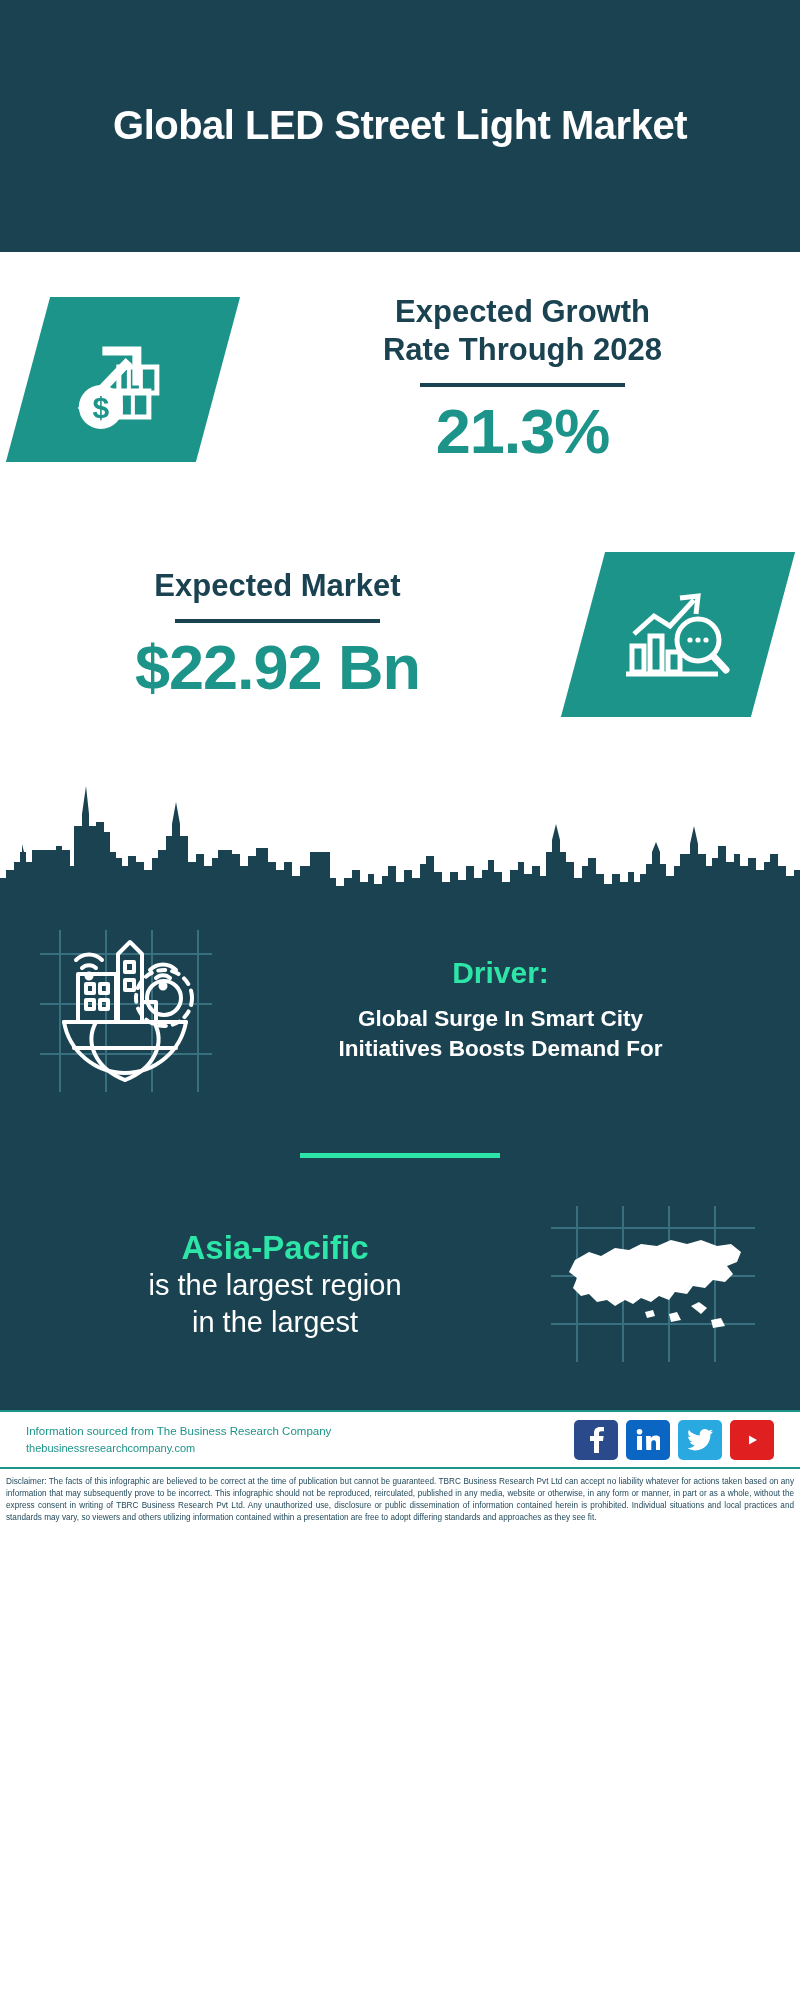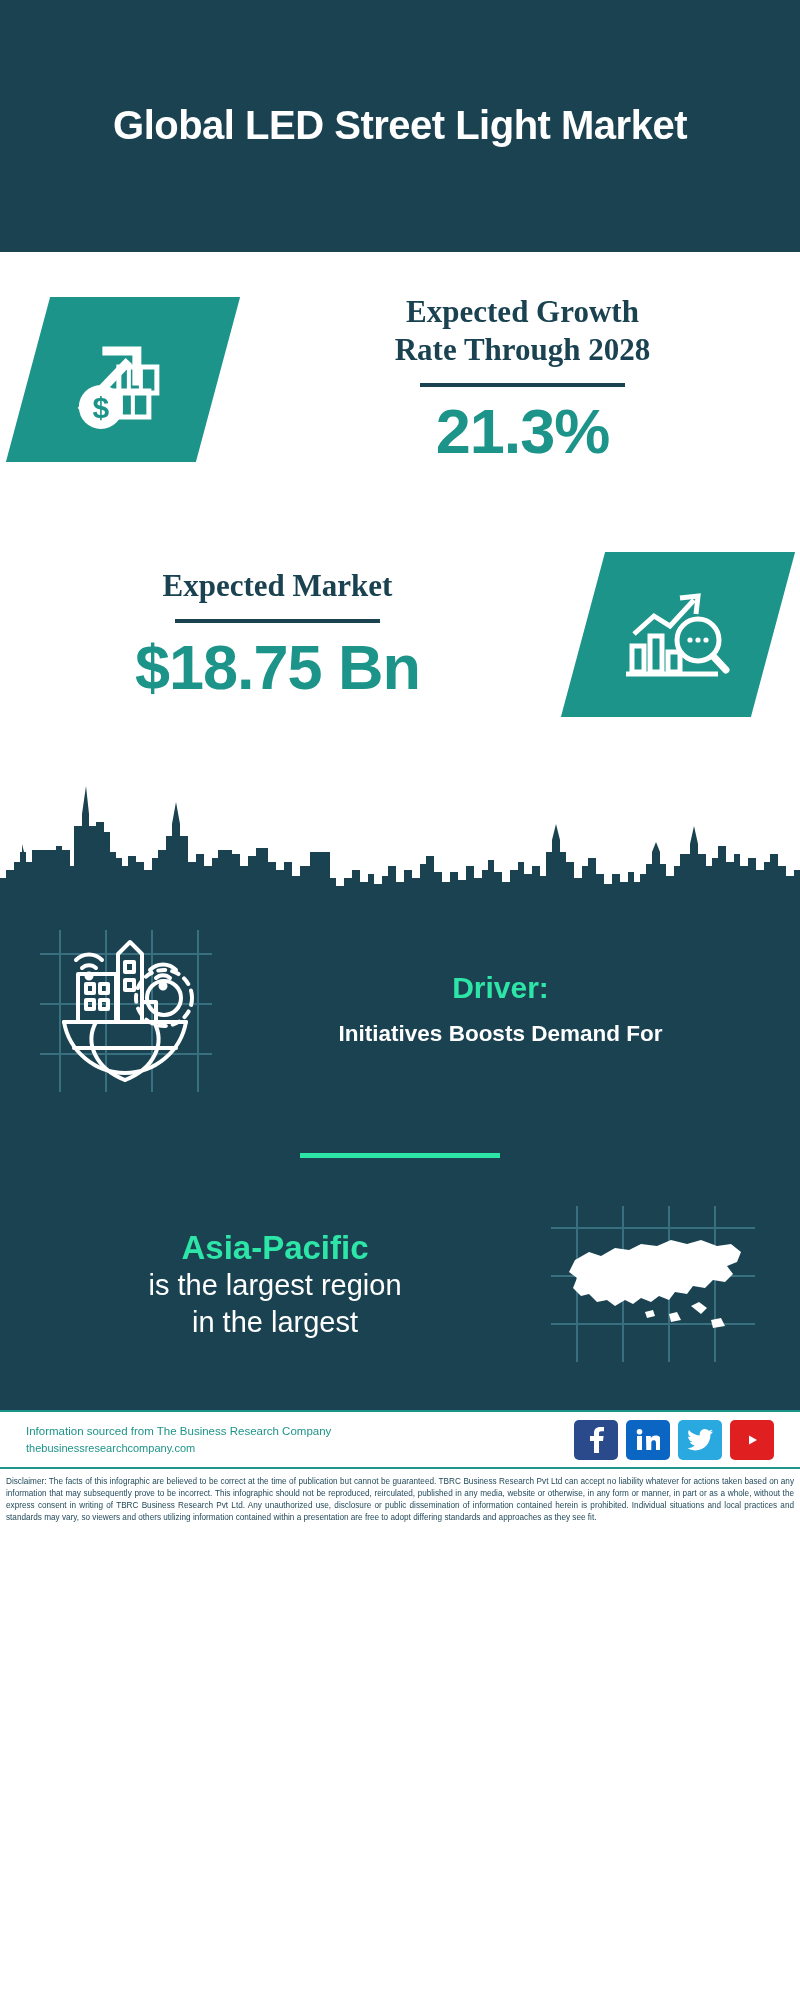--- a/index.html
+++ b/index.html
@@ -47,21 +47,21 @@
     background:#1d9489;
     transform: skewX(-15deg);
     display:flex; align-items:center; justify-content:center;
     position:relative;
   }
   .para > svg { transform: skewX(15deg); }
 
   .stat-text { flex:1; text-align:center; padding:0 14px; }
   .stat-label {
     color:#1a4251;
-    font-size:31px; font-weight:bold; line-height:1.22;font-family:Liberation Serif, serif;
+    font-size:31px; font-weight:bold; line-height:1.22;
   }
   .stat-rule {
     width:205px; height:4px; background:#1a4251;
     margin:14px auto 10px auto;
   }
   .stat-value {
     color:#1d9489;
     font-size:63px; font-weight:bold; line-height:1.1;
     letter-spacing:-1px;
   }
@@ -199,21 +199,21 @@
           <circle cx="88" cy="58" r="2.6" fill="#fff"></circle>
           <line x1="95" y1="74" x2="108" y2="88" stroke="#fff" stroke-width="7" stroke-linecap="round"></line>
         </svg>
       </div>
     </div>
     <div class="stat-text">
       <div class="stat-label">
         <div>Expected Market</div>
       </div>
       <div class="stat-rule"></div>
-      <div class="stat-value">$18.75 Bn</div>
+      <div class="stat-value">$22.92 Bn</div>
     </div>
   </div>
 
   <svg class="skyline" viewBox="0 0 800 140" preserveAspectRatio="none">
     <path fill="#1a4251" d="M0 140 L0 112 L6 112 L6 104 L14 104 L14 96 L20 96 L20 86 L22 86 L22 78 L24 86 L26 86 L26 96 L32 96 L32 84 L56 84 L56 80 L62 80 L62 84 L70 84 L70 100 L74 100 L74 60 L82 60 L82 48 L86 20 L89 48 L89 60 L96 60 L96 56 L104 56 L104 66 L110 66 L110 86 L116 86 L116 92 L122 92 L122 100 L128 100 L128 90 L136 90 L136 96 L144 96 L144 104 L152 104 L152 92 L158 92 L158 84 L166 84 L166 70 L172 70 L172 58 L176 36 L180 58 L180 70 L188 70 L188 96 L196 96 L196 88 L204 88 L204 100 L212 100 L212 92 L218 92 L218 84 L232 84 L232 88 L240 88 L240 100 L248 100 L248 90 L256 90 L256 82 L268 82 L268 96 L276 96 L276 104 L284 104 L284 96 L292 96 L292 110 L300 110 L300 100 L310 100 L310 86 L330 86 L330 112 L336 112 L336 120 L344 120 L344 112 L352 112 L352 104 L360 104 L360 116 L368 116 L368 108 L374 108 L374 118 L382 118 L382 110 L388 110 L388 100 L396 100 L396 116 L404 116 L404 104 L412 104 L412 112 L420 112 L420 98 L426 98 L426 90 L434 90 L434 106 L442 106 L442 116 L450 116 L450 106 L458 106 L458 114 L466 114 L466 100 L474 100 L474 112 L482 112 L482 104 L488 104 L488 94 L494 94 L494 106 L502 106 L502 116 L510 116 L510 104 L518 104 L518 96 L524 96 L524 108 L532 108 L532 100 L540 100 L540 110 L546 110 L546 86 L552 86 L552 74 L556 58 L560 74 L560 86 L566 86 L566 96 L574 96 L574 112 L582 112 L582 100 L588 100 L588 92 L596 92 L596 108 L604 108 L604 118 L612 118 L612 108 L620 108 L620 116 L628 116 L628 106 L634 106 L634 116 L640 116 L640 108 L646 108 L646 98 L652 98 L652 86 L656 76 L660 86 L660 98 L666 98 L666 110 L674 110 L674 100 L680 100 L680 88 L690 88 L690 78 L694 60 L698 78 L698 88 L706 88 L706 100 L712 100 L712 92 L718 92 L718 80 L726 80 L726 96 L734 96 L734 88 L740 88 L740 100 L748 100 L748 92 L756 92 L756 104 L764 104 L764 96 L770 96 L770 88 L778 88 L778 100 L786 100 L786 110 L794 110 L794 104 L800 104 L800 140 Z"></path>
   </svg>
 </div>
 
 <div class="dark-zone">
 
@@ -258,20 +258,21 @@
 
           <path d="M116 48 A18 18 0 0 1 142 48"></path>
           <path d="M122 56 A10 10 0 0 1 136 56"></path>
           <circle cx="129" cy="64" r="2.5" fill="#fff"></circle>
         </g>
       </svg>
     </div>
     <div class="driver-text">
       <div class="driver-heading">Driver:</div>
       <div class="driver-body">
+        <div>Global Surge In Smart City</div>
         <div>Initiatives Boosts Demand For</div>
       </div>
     </div>
   </div>
 
   <div class="mid-rule"></div>
 
   <div class="region-block">
     <div class="region-text">
       <div class="region-name">Asia-Pacific</div>

